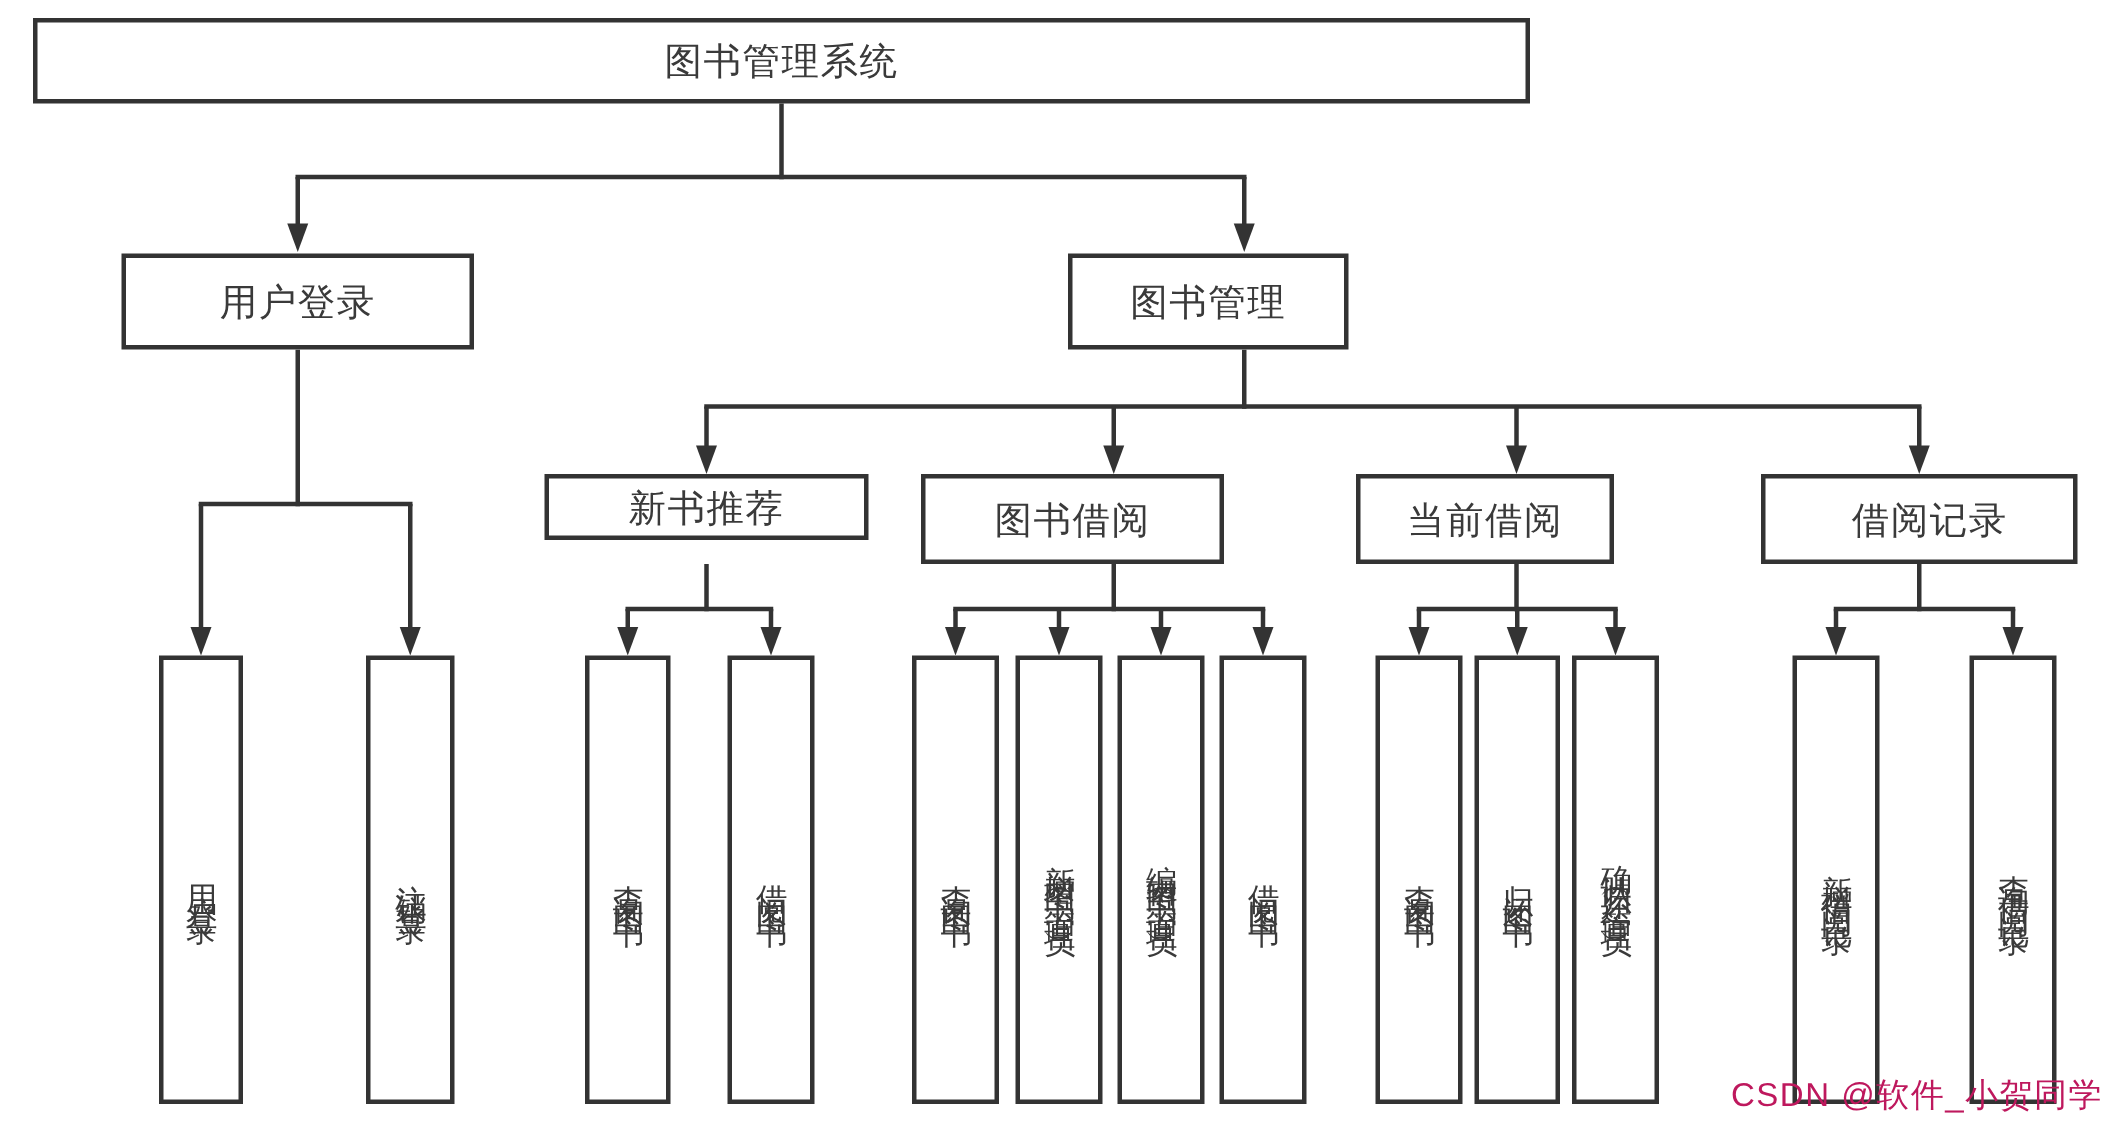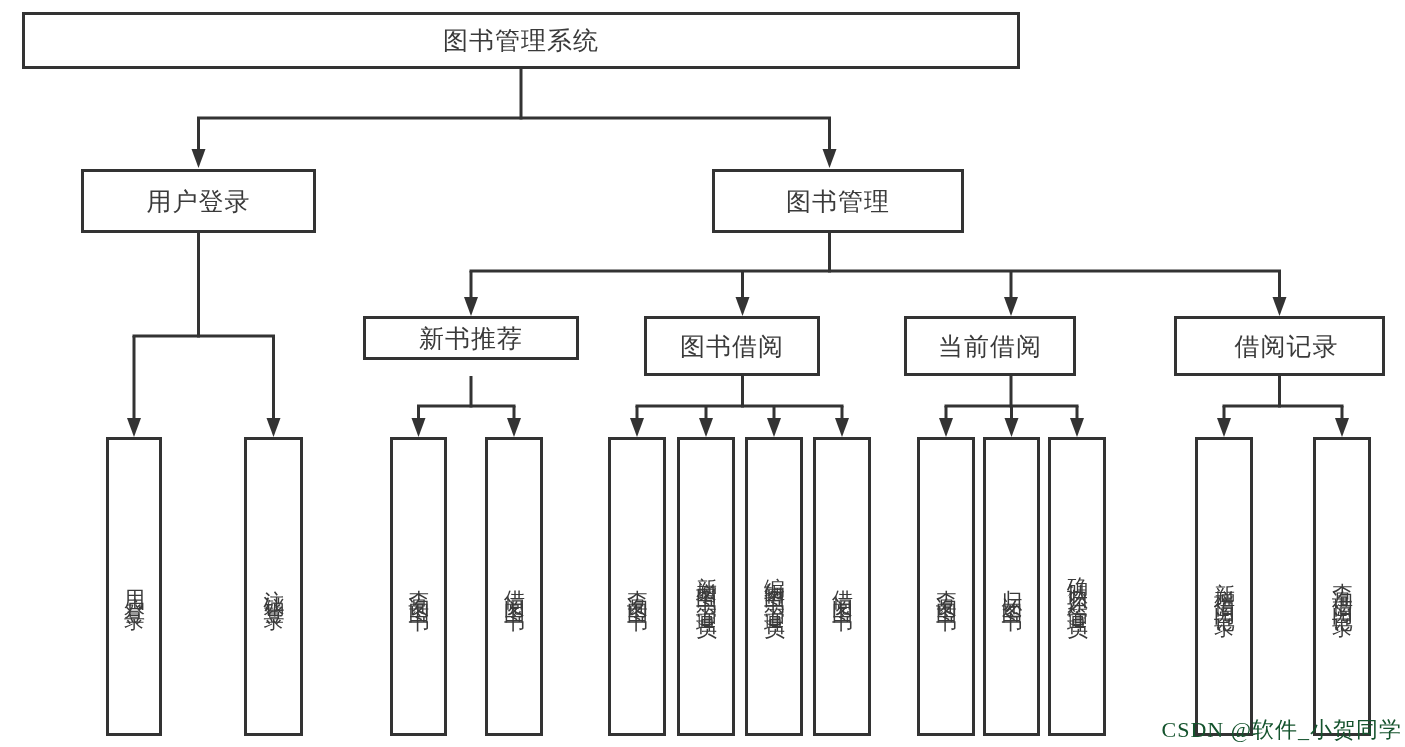--- a/index.html
+++ b/index.html
@@ -40,24 +40,24 @@
     font-size: 21px;
     letter-spacing: 7px;
     line-height: 1;
   }
   .vbox.long { letter-spacing: 6px; }
   #watermark {
     position: absolute;
     right: 3px;
     bottom: 2px;
     font-size: 22px;
-    color: #14532d;
+    color: #be185d;
     letter-spacing: 1px;
     z-index: 3;
-    font-family: Liberation Serif, serif;
+    font-family: Liberation Sans, sans-serif;
     white-space: nowrap;
   }
 </style>
 </head>
 <body>
 
 <div id="stage">
 
   <svg id="connectors" viewBox="0 0 1405 747" xmlns="http://www.w3.org/2000/svg">
       <line x1="521" y1="68" x2="521" y2="119.5" stroke="#333333" stroke-width="3"></line>
@@ -110,24 +110,24 @@
       <polygon points="1070,418 1084,418 1077,437" fill="#333333"></polygon>
       <line x1="1224" y1="406" x2="1224" y2="425" stroke="#333333" stroke-width="3"></line>
       <polygon points="1217,418 1231,418 1224,437" fill="#333333"></polygon>
       <line x1="1342" y1="406" x2="1342" y2="425" stroke="#333333" stroke-width="3"></line>
       <polygon points="1335,418 1349,418 1342,437" fill="#333333"></polygon>
     </svg>
 
   <div class="box hbox" style="left:22px; top:12px; width:998px; height:57px;">图书管理系统</div>
 
   <div class="box hbox" style="left:81px; top:169px; width:235px; height:64px;">用户登录</div>
-  <div class="box hbox" style="left:712px; top:169px; width:252px; height:64px;text-align:right;">图书管理</div>
+  <div class="box hbox" style="left:712px; top:169px; width:187px; height:64px;text-align:right;">图书管理</div>
 
   <div class="box hbox" style="left:363px; top:316px; width:216px; height:44px;">新书推荐</div>
-  <div class="box hbox" style="left:644px; top:316px; width:176px; height:60px;text-align:center;">图书借阅</div>
+  <div class="box hbox" style="left:614px; top:316px; width:202px; height:60px;text-align:center;">图书借阅</div>
   <div class="box hbox" style="left:904px; top:316px; width:172px; height:60px;">当前借阅</div>
   <div class="box hbox" style="left:1174px; top:316px; width:211px; height:60px;padding-left:14px;">借阅记录</div>
 
   <div class="box vbox" style="left:106px; top:437px; width:56px; height:299px;">用户登录</div>
   <div class="box vbox" style="left:244px; top:437px; width:59px; height:299px;">注销登录</div>
 
   <div class="box vbox" style="left:390px; top:437px; width:57px; height:299px;">查询图书</div>
   <div class="box vbox" style="left:485px; top:437px; width:58px; height:299px;">借阅图书</div>
 
   <div class="box vbox" style="left:608px; top:437px; width:58px; height:299px;">查询图书</div>

